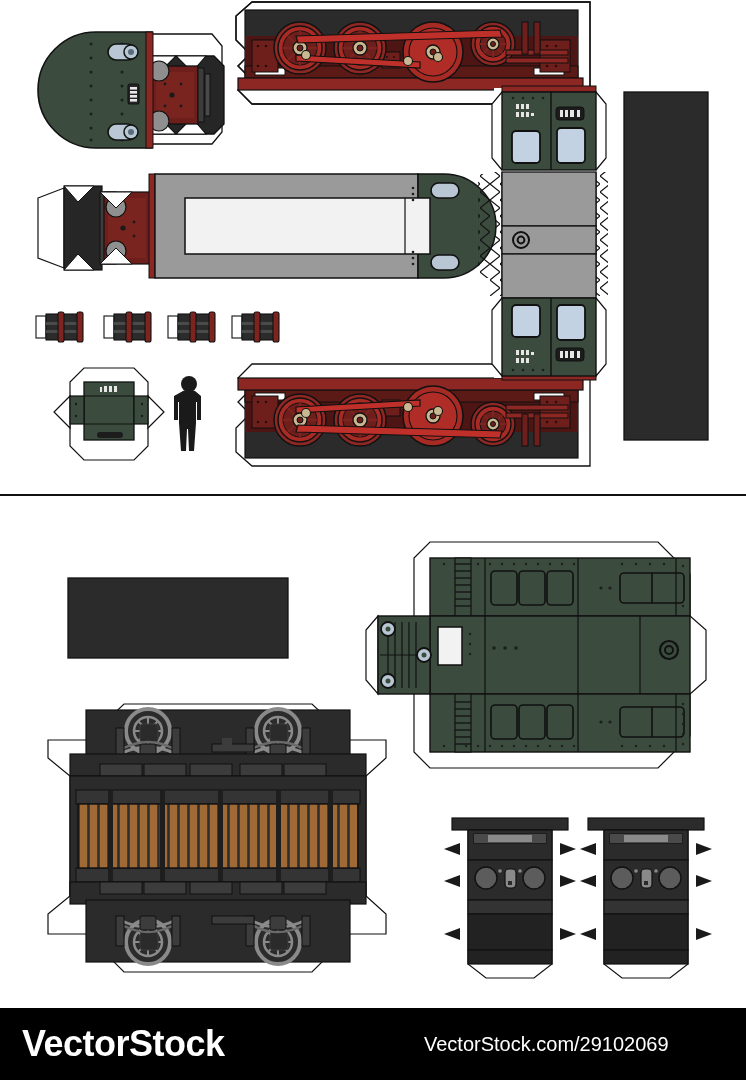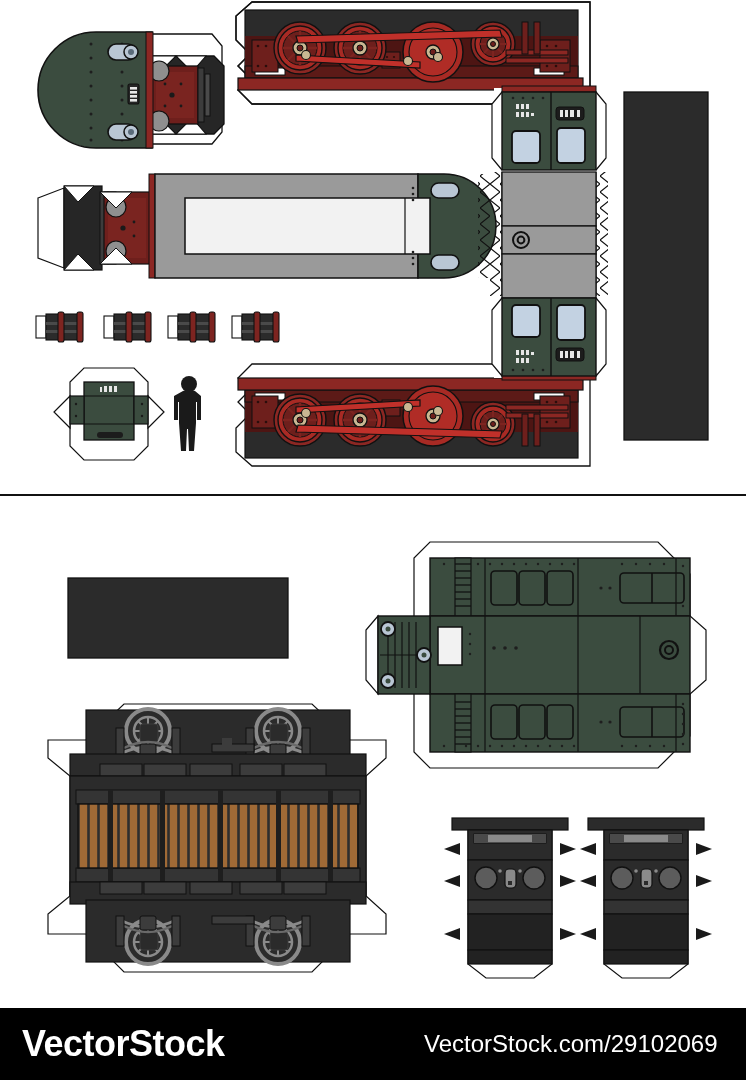--- a/index.html
+++ b/index.html
@@ -4,21 +4,21 @@
 <title>Paper Model Steam Locomotive</title>
 <style>
   html,body{margin:0;padding:0;background:#ffffff;}
   body{font-family:"Liberation Sans",sans-serif;}
   #page{position:relative;width:746px;height:1080px;background:#fff;overflow:hidden;}
   #artboard{position:absolute;left:0;top:0;width:746px;height:1008px;background:#fff;}
   .pc{position:absolute;}
   svg{display:block;overflow:visible;}
   #footer{position:absolute;left:0;top:1008px;width:746px;height:72px;background:#000;}
   #brand{position:absolute;left:22px;top:1018px;color:#fff;font-size:36px;font-weight:bold;letter-spacing:-0.5px;line-height:52px;text-align:right;}
-  #url{position:absolute;left:424px;top:1026px;color:#fff;font-size:24px;line-height:36px;letter-spacing:0px;}
+  #url{position:absolute;left:424px;top:1026px;color:#fff;font-size:20px;line-height:36px;letter-spacing:0px;}
   .divider{position:absolute;left:0;top:494px;width:746px;height:2px;background:#111;}
 </style>
 </head>
 <body>
 
 <div id="page">
 
   <div id="artboard">
 
     <svg class="pc" style="left:0;top:0" width="746" height="494" viewBox="0 0 746 494">

